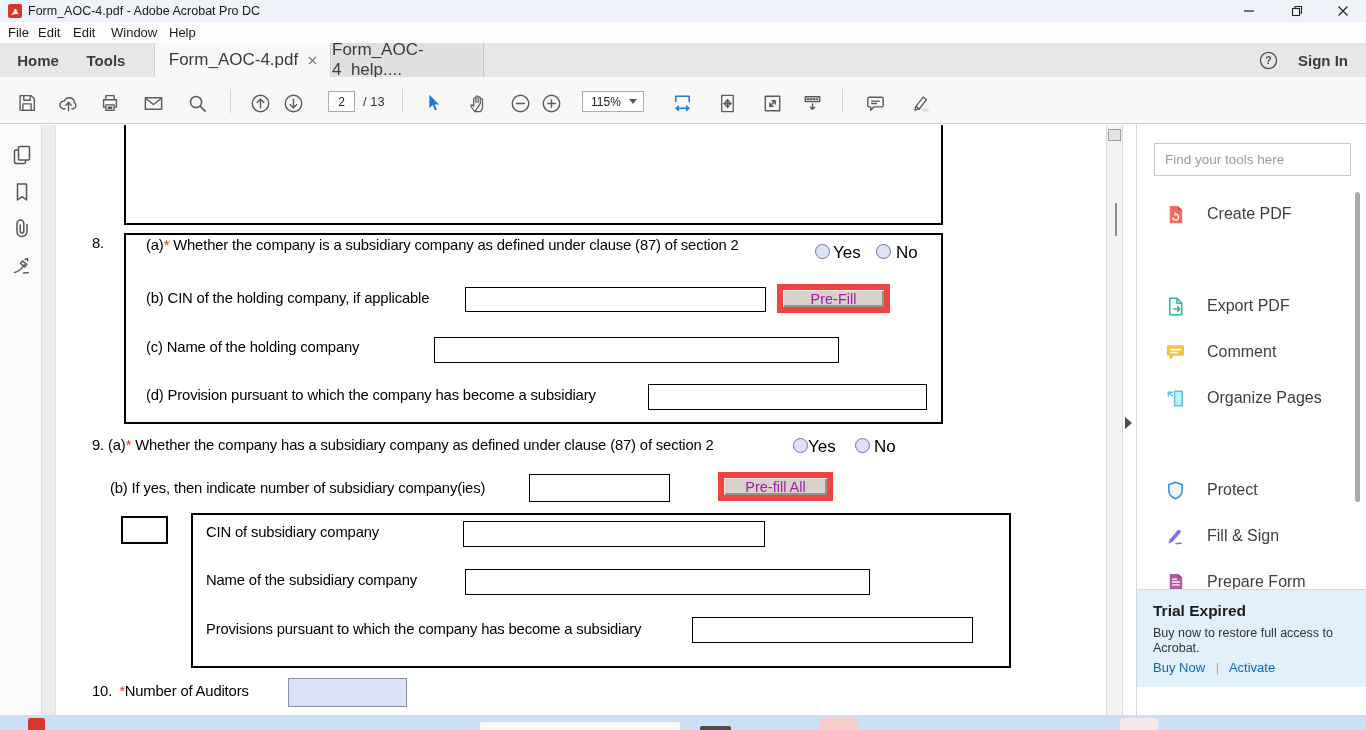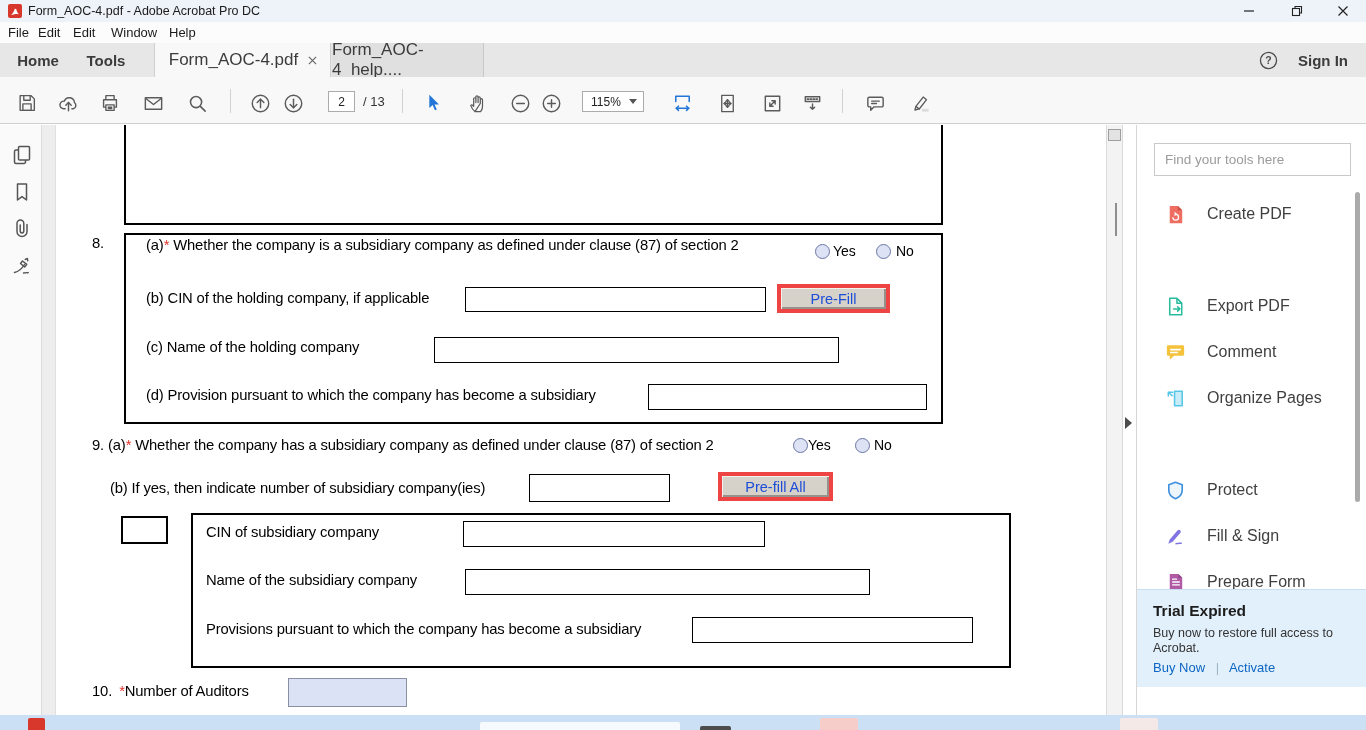--- a/index.html
+++ b/index.html
@@ -43,22 +43,22 @@
   .expand-right { position:absolute; left:1125px; top:417px; width:0; height:0; border-top:6px solid transparent; border-bottom:6px solid transparent; border-left:7px solid #4c4c4c; }
 
   
   .canvas { position:absolute; left:42px; top:125px; width:1064px; height:590px; background:#ffffff; overflow:hidden; }
   .canvas .graystrip { position:absolute; left:0; top:0; width:14px; height:590px; background:#ededed; border-right:1px solid #e0e0e0; }
   .fbox { position:absolute; border:2px solid #000; background:#fff; }
   .flabel { position:absolute; font-size:14.8px; color:#000; white-space:nowrap; letter-spacing:-0.15px; }
   .req { color:#e03127; }
   .ffield { position:absolute; border:1.5px solid #000; background:#fff; outline:none; font-size:14px; padding:0 4px; font-family:"Liberation Sans",sans-serif; }
   .radio { position:absolute; width:15px; height:15px; border-radius:50%; background:#dde3f4; border:1px solid #6b76a4; }
-  .rlabel { position:absolute; font-size:14px; color:#000; white-space:nowrap; }
-  .gbtn { position:absolute; background:#d6d2ca; border:4px solid #ef4444; box-shadow:inset 1px 1px 0 #f4f2ed, inset -2px -2px 0 #94928a; color:#1d4ed8; font-size:14.5px; display:flex; align-items:center; justify-content:center; font-family:"Liberation Sans",sans-serif; }
+  .rlabel { position:absolute; font-size:17px; color:#000; white-space:nowrap; }
+  .gbtn { position:absolute; background:#d6d2ca; border:6px solid #ef4444; box-shadow:inset 1px 1px 0 #f4f2ed, inset -2px -2px 0 #94928a; color:#a21caf; font-size:14.5px; display:flex; align-items:center; justify-content:center; font-family:"Liberation Sans",sans-serif; }
 
   
   .vscroll { position:absolute; left:1106px; top:125px; width:17px; height:590px; background:#f3f3f3; border-left:1px solid #dadada; border-right:1px solid #dadada; }
   .vthumb { position:absolute; left:1px; top:4px; width:13px; height:12px; background:#e3e3e3; border:1px solid #9e9e9e; }
   .vmark { position:absolute; left:8px; top:78px; width:2px; height:33px; background:#8f8f8f; }
 
   
   .toolspanel { position:absolute; left:1136px; top:125px; width:230px; height:590px; background:#ffffff; border-left:1px solid #d6d6d6; }
   .toolsearch { position:absolute; left:17px; top:18px; width:197px; height:33px; border:1px solid #c9c9c9; background:#fff; font-size:13.5px; color:#555; padding:0 10px; outline:none; font-family:"Liberation Sans",sans-serif; }
   .toolsearch::placeholder { color:#9b9b9b; }

